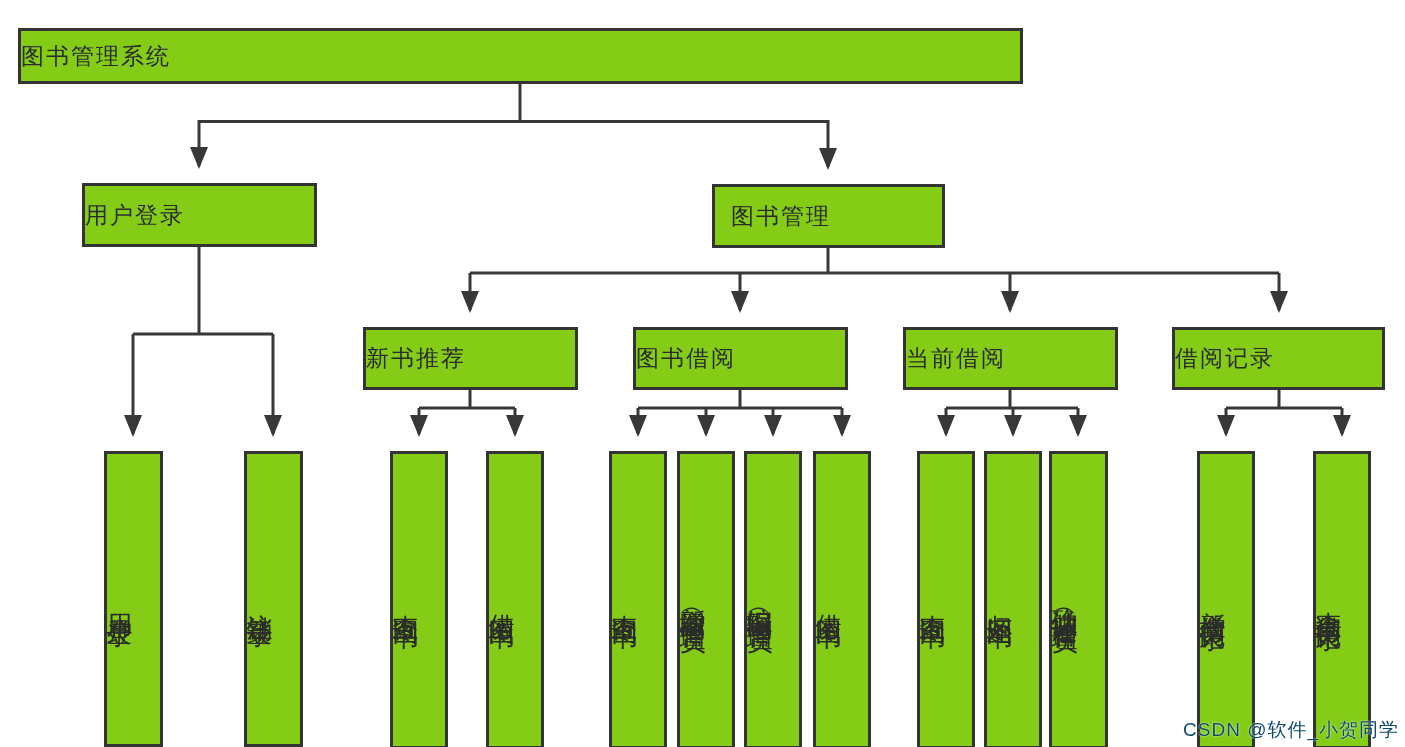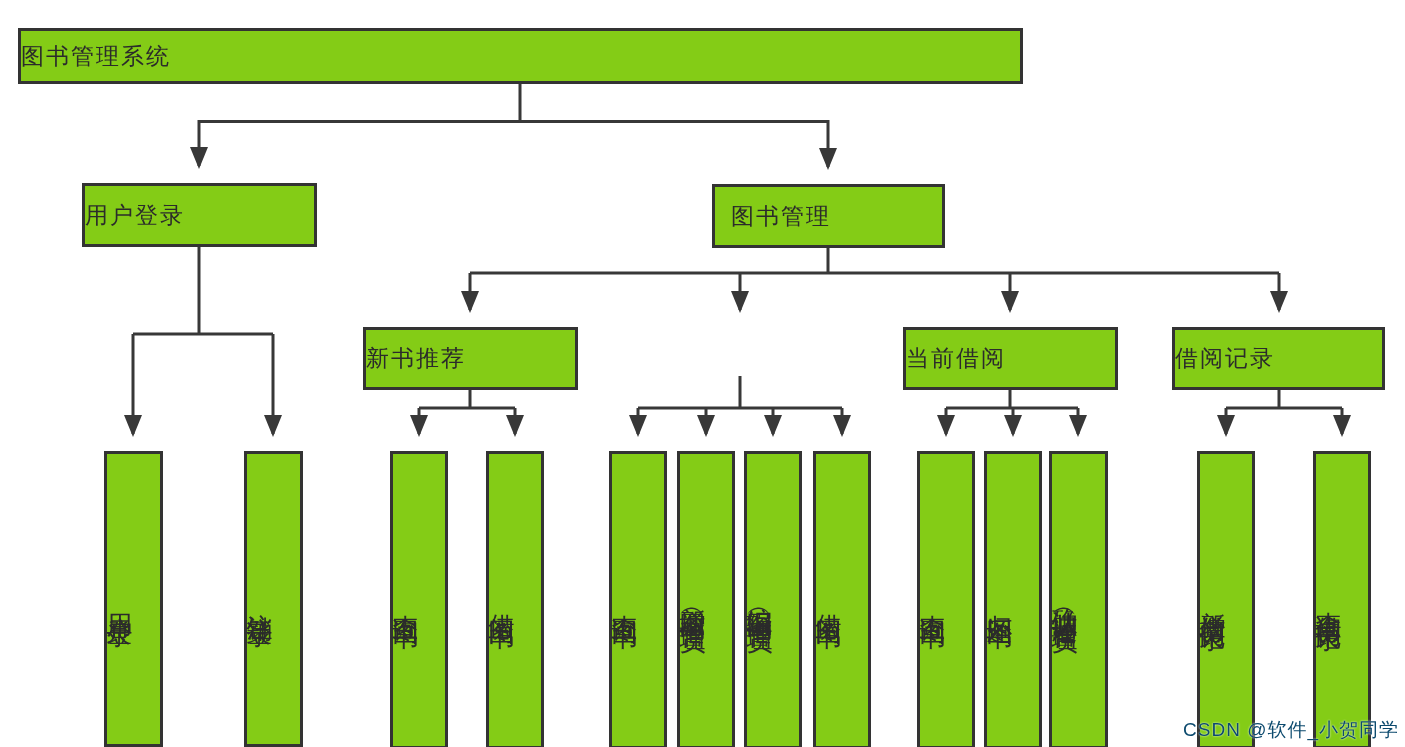--- a/index.html
+++ b/index.html
@@ -96,20 +96,23 @@
   <div class="node hnode" style="left:82px; top:169px; width:235px; height:64px;">
     <span>用户登录</span>
   </div>
   <div class="node hnode" style="left:712px; top:170px; width:233px; height:64px;padding-left:16px;">
     <span>图书管理</span>
   </div>
 
   <div class="node hnode" style="left:363px; top:313px; width:215px; height:63px;">
     <span>新书推荐</span>
   </div>
+  <div class="node hnode" style="left:633px; top:313px; width:215px; height:63px;">
+    <span>图书借阅</span>
+  </div>
   <div class="node hnode" style="left:1172px; top:313px; width:213px; height:63px;">
     <span>借阅记录</span>
   </div>
   <div class="node hnode" style="left:903px; top:313px; width:215px; height:63px;">
     <span>当前借阅</span>
   </div>
 
   <div class="node vnode" style="left:104px; top:437px; width:59px; height:296px;">
     <span>用户登录</span>
   </div>

